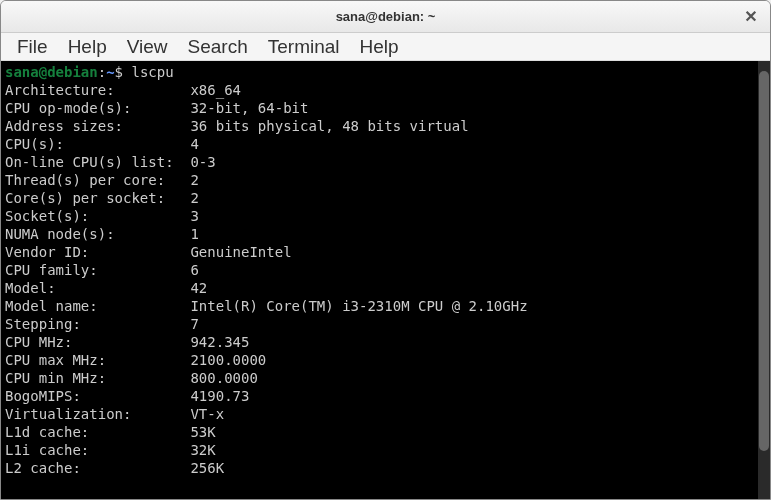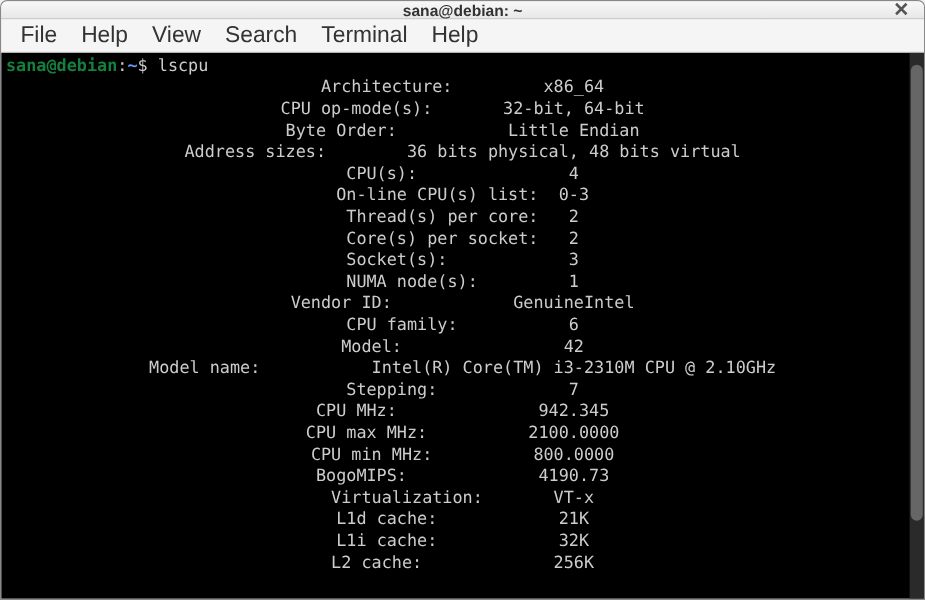--- a/index.html
+++ b/index.html
@@ -12,21 +12,21 @@
       height: 500px;
       font-family: sans-serif;
       background: #f0f0f0;
       display: flex;
       flex-direction: column;
       border: 1px solid #888;
       border-radius: 6px 6px 0 0;
       overflow: hidden;
     }
     .titlebar {
-      height: 15px;
+      height: 32px;
       background: linear-gradient(to bottom, #f8f8f8, #e8e8e8);
       border-bottom: 1px solid #ccc;
       display: flex;
       align-items: center;
       justify-content: center;
       position: relative;
       font-size: 13px;
       font-weight: bold;
       color: #333;
     }
@@ -82,21 +82,20 @@
     }
     .prompt-dollar {
       color: #ccc;
     }
     .cmd {
       color: #ccc;
     }
     .output-line {
       white-space: pre;
       color: #ccc;
-      text-align: center;
     }
     .scrollbar {
       position: absolute;
       right: 0;
       top: 0;
       bottom: 0;
       width: 12px;
       background: #2a2a2a;
     }
     .scrollbar-thumb {
@@ -124,38 +123,37 @@
   <div class="menu-item">Search</div>
   <div class="menu-item">Terminal</div>
   <div class="menu-item">Help</div>
 </div>
 
 <div class="terminal">
   <div><span class="prompt-user">sana@debian</span><span class="prompt-colon">:</span><span class="prompt-path">~</span><span class="prompt-dollar">$</span> <span class="cmd">lscpu</span></div>
   <div id="output-container">
       <div class="output-line">Architecture:         x86_64</div>
       <div class="output-line">CPU op-mode(s):       32-bit, 64-bit</div>
-      <div class="output-line">Byte Order:           Little Endian</div>
       <div class="output-line">Address sizes:        36 bits physical, 48 bits virtual</div>
       <div class="output-line">CPU(s):               4</div>
       <div class="output-line">On-line CPU(s) list:  0-3</div>
       <div class="output-line">Thread(s) per core:   2</div>
       <div class="output-line">Core(s) per socket:   2</div>
       <div class="output-line">Socket(s):            3</div>
       <div class="output-line">NUMA node(s):         1</div>
       <div class="output-line">Vendor ID:            GenuineIntel</div>
       <div class="output-line">CPU family:           6</div>
       <div class="output-line">Model:                42</div>
       <div class="output-line">Model name:           Intel(R) Core(TM) i3-2310M CPU @ 2.10GHz</div>
       <div class="output-line">Stepping:             7</div>
       <div class="output-line">CPU MHz:              942.345</div>
       <div class="output-line">CPU max MHz:          2100.0000</div>
       <div class="output-line">CPU min MHz:          800.0000</div>
       <div class="output-line">BogoMIPS:             4190.73</div>
       <div class="output-line">Virtualization:       VT-x</div>
-      <div class="output-line">L1d cache:            21K</div>
+      <div class="output-line">L1d cache:            53K</div>
       <div class="output-line">L1i cache:            32K</div>
       <div class="output-line">L2 cache:             256K</div>
     </div>
   <div class="scrollbar">
     <div class="scrollbar-thumb"></div>
   </div>
 </div>
 
 </body></html>

